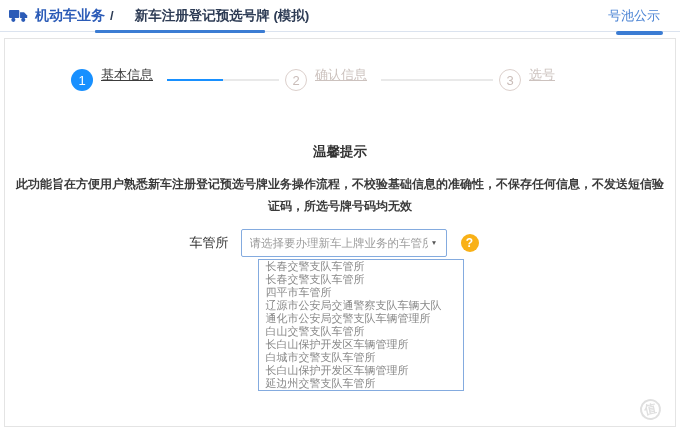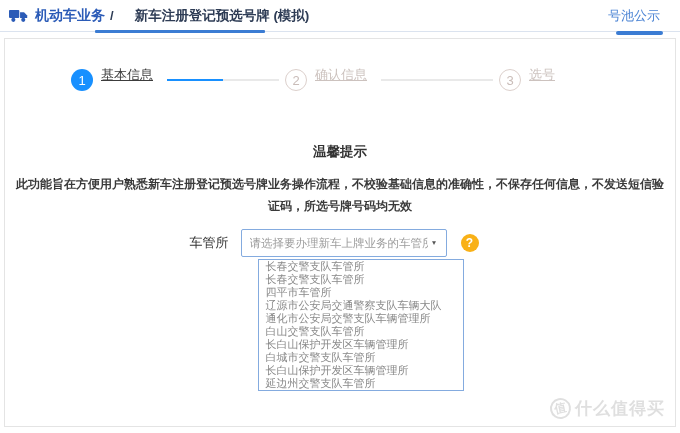--- a/index.html
+++ b/index.html
@@ -141,17 +141,16 @@
             <div class="option">白城市交警支队车管所</div>
             <div class="option">长白山保护开发区车辆管理所</div>
             <div class="option">延边州交警支队车管所</div>
           </div>
       </div>
       <div class="help">?</div>
     </div>
 
     <div class="watermark">
       <span class="wm-badge">值</span>
-      <span class="wm-text">什么值得买</span>
     </div>
 
   </div>
 </div>
 
 </body></html>

